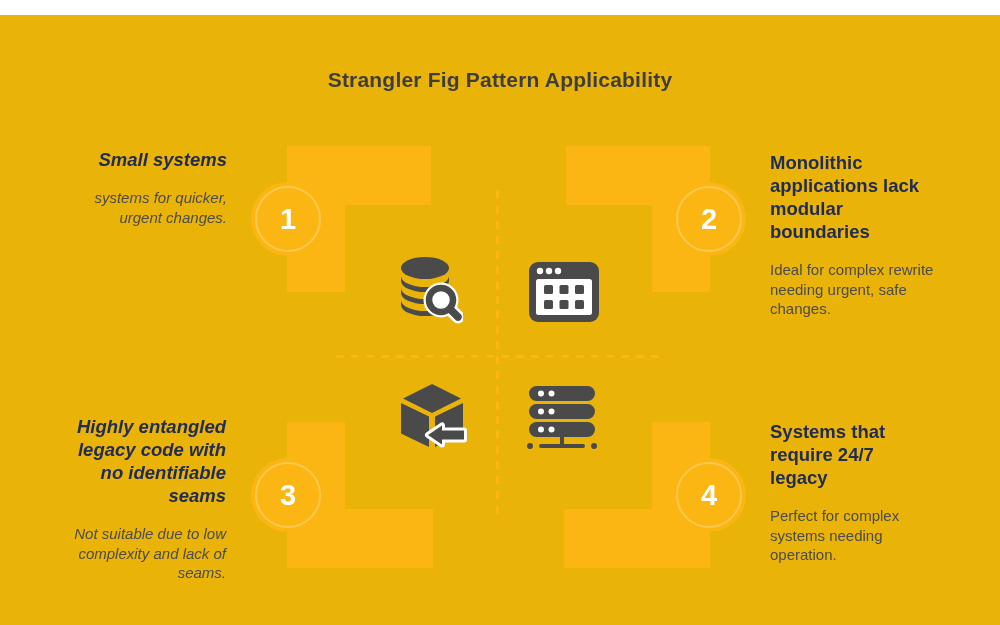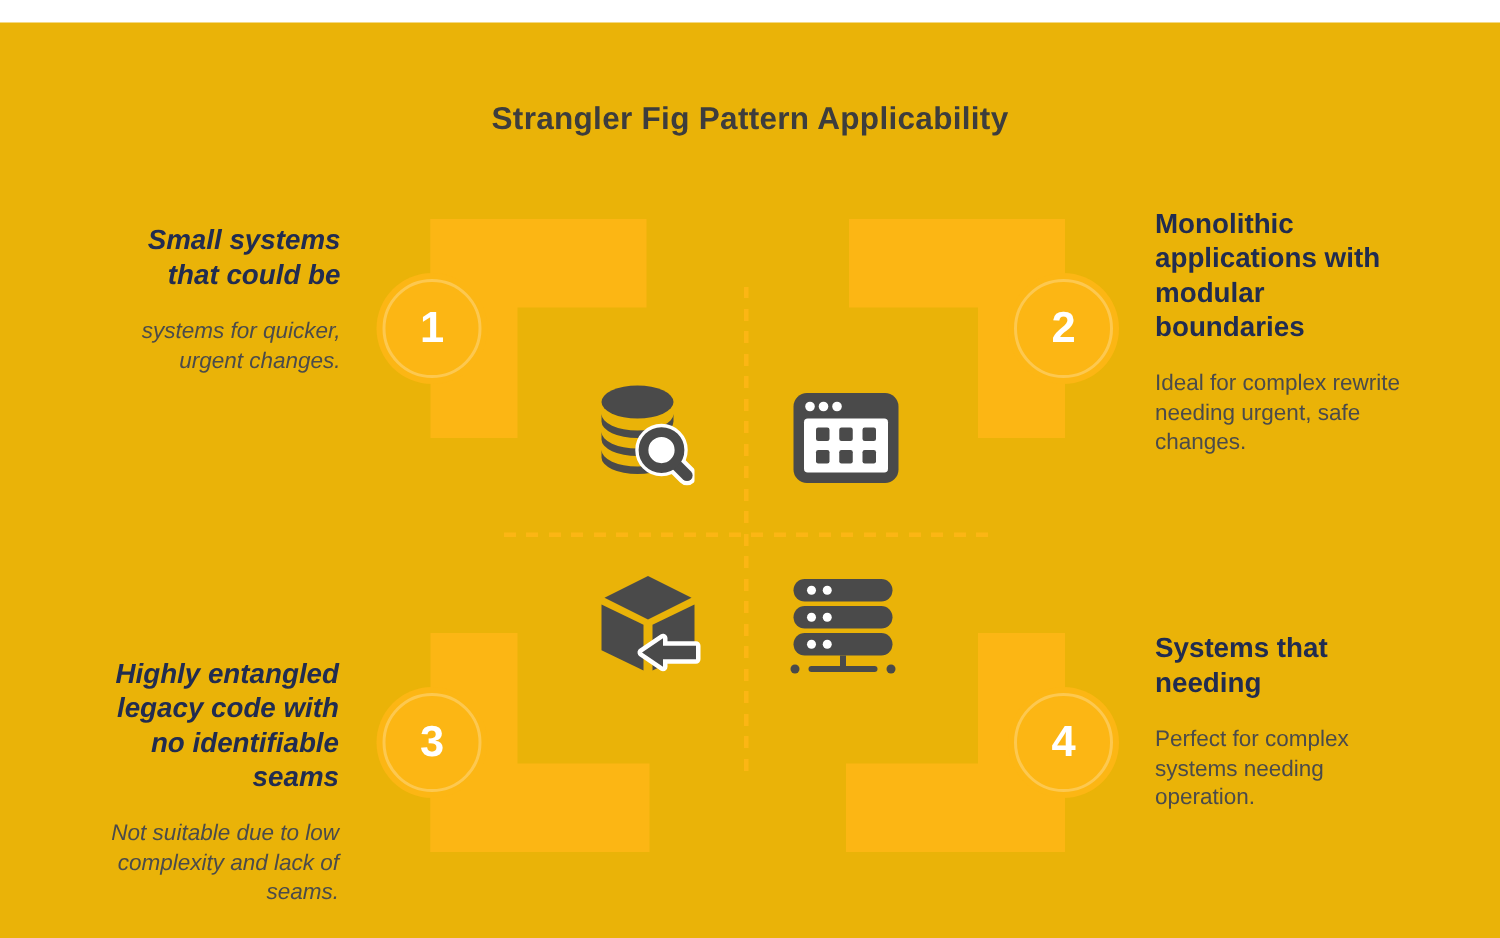--- a/index.html
+++ b/index.html
@@ -34,22 +34,22 @@
   .b1{left:251px;top:167px}
   .b2{left:672px;top:167px}
   .b3{left:251px;top:443px}
   .b4{left:672px;top:443px}
   
   .tblock{position:absolute;}
   .tblock .hd{font-size:18.5px;line-height:23px;font-weight:700;color:var(--heading);}
   .tblock .ds{margin-top:17px;font-size:15px;line-height:19.5px;color:var(--body);}
   .right{text-align:right;font-style:italic;}
   .t1{left:40px;top:133px;width:187px}
-  .t2{left:770px;top:122px;width:205px}
-  .t3{left:40px;top:422px;width:186px}
+  .t2{left:770px;top:136px;width:205px}
+  .t3{left:40px;top:400px;width:186px}
   .t4{left:770px;top:405px;width:205px}
   
   .icon{position:absolute;color:var(--icon);}
   .i1{left:397px;top:240px}
   .i2{left:528px;top:246px}
   .i3{left:394px;top:368px}
   .i4{left:526px;top:370px}
 </style>
 </head>
 <body>
@@ -63,21 +63,20 @@
 
   <section>
     <div class="bar s1h"></div>
     <div class="bar s1v"></div>
     <div class="badge b1">
       <span>1</span>
     </div>
     <div class="tblock t1 right">
       <div class="hd">
           <div>Small systems</div>
-          <div>that could be</div>
         </div>
       <div class="ds">
           <div>systems for quicker,</div>
           <div>urgent changes.</div>
         </div>
     </div>
     <svg class="icon i1" width="66" height="70" viewBox="0 0 66 70" fill="currentColor">
       <ellipse cx="28" cy="13" rx="24" ry="11"></ellipse>
       <path d="M4,21 v5 a24,11 0 0 0 48,0 v-5 a24,11 0 0 1 -48,0 z"></path>
       <path d="M4,33 v5 a24,11 0 0 0 48,0 v-5 a24,11 0 0 1 -48,0 z"></path>
@@ -91,21 +90,21 @@
 
   <section>
     <div class="bar s2h"></div>
     <div class="bar s2v"></div>
     <div class="badge b2">
       <span>2</span>
     </div>
     <div class="tblock t2">
       <div class="hd">
           <div>Monolithic</div>
-          <div>applications with</div>
+          <div>applications lack</div>
           <div>modular</div>
           <div>boundaries</div>
         </div>
       <div class="ds">
           <div>Ideal for complex rewrite</div>
           <div>needing urgent, safe</div>
           <div>changes.</div>
         </div>
     </div>
     <svg class="icon i2" width="72" height="62" viewBox="0 0 72 62" fill="currentColor">
@@ -153,21 +152,22 @@
 
   <section>
     <div class="bar s4v"></div>
     <div class="bar s4h"></div>
     <div class="badge b4">
       <span>4</span>
     </div>
     <div class="tblock t4">
       <div class="hd">
           <div>Systems that</div>
-          <div>needing</div>
+          <div>require 24/7</div>
+          <div>legacy</div>
         </div>
       <div class="ds">
           <div>Perfect for complex</div>
           <div>systems needing</div>
           <div>operation.</div>
         </div>
     </div>
     <svg class="icon i4" width="72" height="66" viewBox="0 0 72 66" fill="currentColor">
       <rect x="3" y="1" width="66" height="15" rx="7.5"></rect>
       <rect x="3" y="19" width="66" height="15" rx="7.5"></rect>

